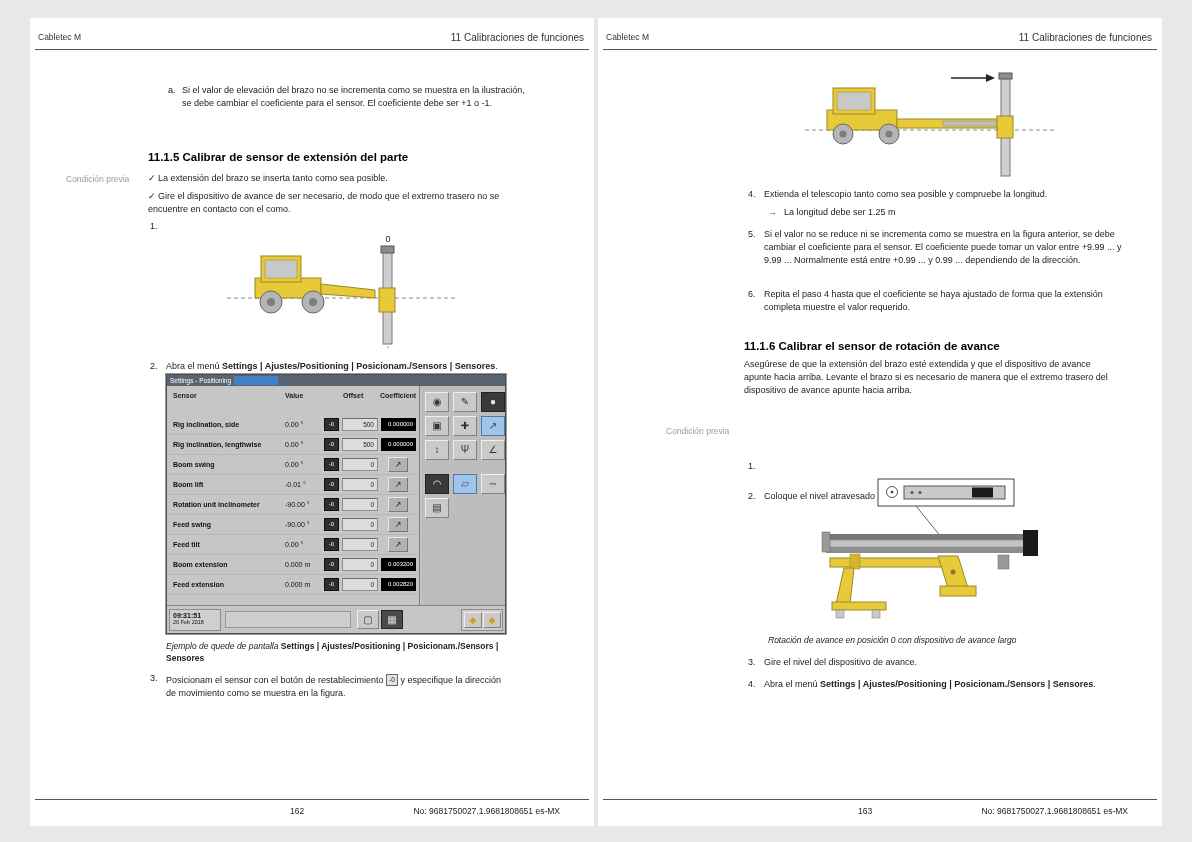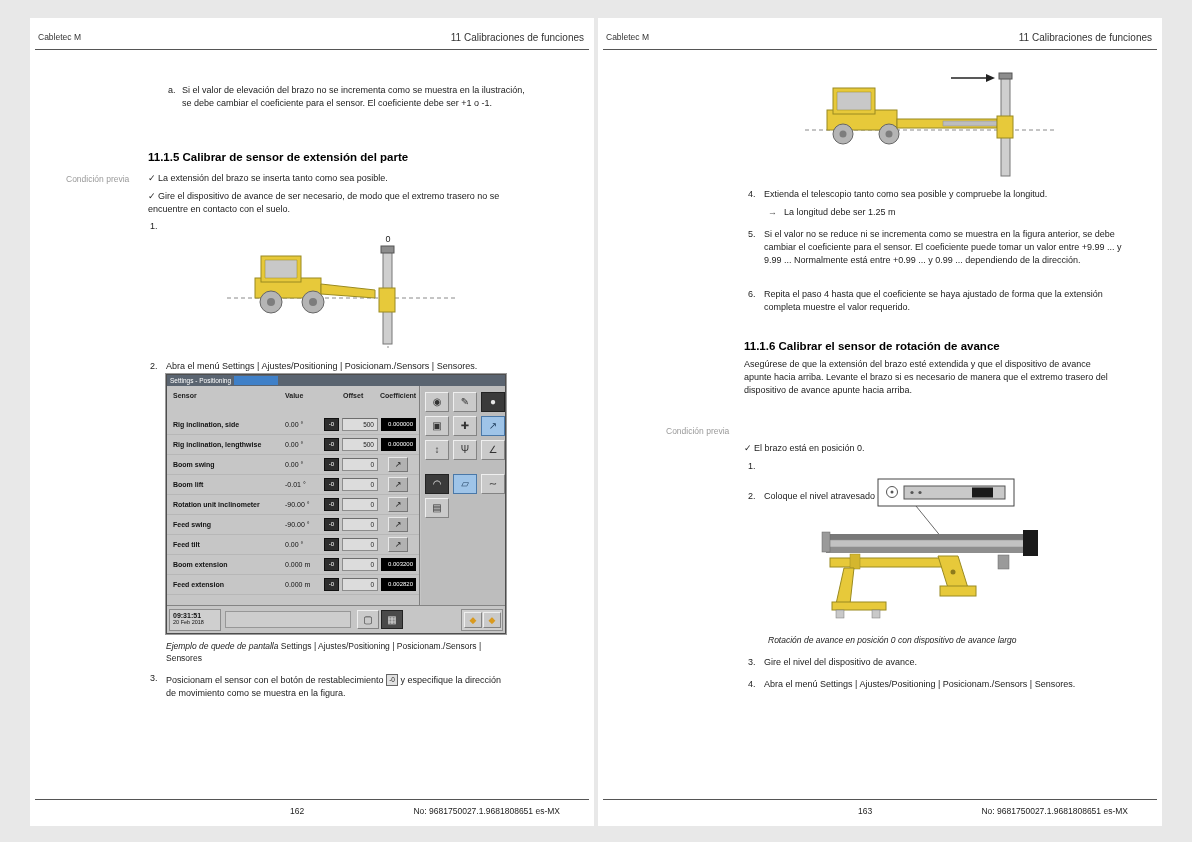--- a/index.html
+++ b/index.html
@@ -11,21 +11,21 @@
   .hdr-l{position:absolute;top:14px;left:8px;font-size:8.5px;color:#333}
   .hdr-r{position:absolute;top:14px;right:10px;font-size:10px;color:#333}
   .hdr-line{position:absolute;top:31px;left:5px;right:5px;border-top:1px solid #555}
   .ftr-line{position:absolute;bottom:26px;left:5px;right:5px;border-top:1px solid #555}
   .ftr-pg{position:absolute;bottom:10px;left:260px;font-size:8.5px;color:#222}
   .ftr-no{position:absolute;bottom:10px;right:34px;font-size:8.5px;color:#222}
   .t{position:absolute;font-size:9px;line-height:13px;color:#222}
   .no{position:absolute;font-size:9px;line-height:13px;color:#222}
   .h2{position:absolute;font-size:11.5px;font-weight:bold;color:#000}
   .gray{color:#9a9a9a;font-size:8.5px}
-  .b{font-weight:normal}
+  .b{font-weight:bold}
   .it{font-style:italic}
   .cap{position:absolute;font-size:8.5px;line-height:12px;color:#222}
   .chip{display:inline-block;border:1px solid #666;background:#e2e2e2;font-size:6.5px;line-height:8px;padding:1px 2px;vertical-align:1px}
   .fig{position:absolute}
   .fig svg{width:100%;height:100%;display:block}
   .arrow{color:#555;font-weight:bold}
 
   
   .swin{position:absolute;left:136px;top:356px;width:340px;height:260px;background:#c6c6c6;border:1px solid #4d4d4d;box-shadow:0 0 0 1px #9a9a9a}
   .swin-title{position:absolute;top:0;left:0;right:0;height:11px;background:#5a6470;display:flex;align-items:center;padding-left:3px}
@@ -62,21 +62,21 @@
   <div class="hdr-r">11 Calibraciones de funciones</div>
   <div class="hdr-line"></div>
 
   <span class="no" style="left:138px;top:66px">a.</span>
   <div class="t" style="left:152px;top:66px;width:345px">Si el valor de elevación del brazo no se incrementa como se muestra en la ilustración, se debe cambiar el coeficiente para el sensor. El coeficiente debe ser +1 o -1.</div>
 
   <div class="h2" style="left:118px;top:133px">11.1.5 Calibrar de sensor de extensión del parte</div>
 
   <div class="t gray" style="left:36px;top:155px">Condición previa</div>
   <div class="t" style="left:118px;top:154px;width:372px">✓ La extensión del brazo se inserta tanto como sea posible.</div>
-  <div class="t" style="left:118px;top:172px;width:372px">✓ Gire el dispositivo de avance de ser necesario, de modo que el extremo trasero no se encuentre en contacto con el suelo.</div>
+  <div class="t" style="left:118px;top:172px;width:372px">✓ Gire el dispositivo de avance de ser necesario, de modo que el extremo trasero no se encuentre en contacto con el como.</div>
 
   <span class="no" style="left:120px;top:202px">1.</span>
 
   <div class="fig" style="left:195px;top:214px;width:235px;height:122px">
     <svg viewBox="0 0 235 122">
       <line x1="2" y1="66" x2="233" y2="66" stroke="#8a8a8a" stroke-width="1" stroke-dasharray="4 3"></line>
       <line x1="163" y1="16" x2="163" y2="116" stroke="#8a8a8a" stroke-width="1" stroke-dasharray="4 3"></line>
       <text x="163" y="10" font-size="9" text-anchor="middle" fill="#222">0</text>
       <rect x="30" y="46" width="66" height="20" fill="#e7c93a" stroke="#9a8a20"></rect>
       <rect x="36" y="24" width="40" height="26" fill="#e7c93a" stroke="#9a8a20"></rect>
@@ -258,21 +258,20 @@
   <span class="no" style="left:150px;top:210px">5.</span>
   <div class="t" style="left:166px;top:210px;width:370px">Si el valor no se reduce ni se incrementa como se muestra en la figura anterior, se debe cambiar el coeficiente para el sensor. El coeficiente puede tomar un valor entre +9.99 ... y 9.99 ... Normalmente está entre +0.99 ... y 0.99 ... dependiendo de la dirección.</div>
 
   <span class="no" style="left:150px;top:270px">6.</span>
   <div class="t" style="left:166px;top:270px;width:370px">Repita el paso 4 hasta que el coeficiente se haya ajustado de forma que la extensión completa muestre el valor requerido.</div>
 
   <div class="h2" style="left:146px;top:322px">11.1.6 Calibrar el sensor de rotación de avance</div>
   <div class="t" style="left:146px;top:340px;width:368px">Asegúrese de que la extensión del brazo esté extendida y que el dispositivo de avance apunte hacia arriba. Levante el brazo si es necesario de manera que el extremo trasero del dispositivo de avance apunte hacia arriba.</div>
 
   <div class="t gray" style="left:68px;top:407px">Condición previa</div>
-  <div class="t" style="left:146px;top:424px;width:368px">✓ El brazo está en posición 0.</div>
 
   <span class="no" style="left:150px;top:442px">1.</span>
 
   <span class="no" style="left:150px;top:472px">2.</span>
   <div class="t" style="left:166px;top:472px;width:365px">Coloque el nivel atravesado sobre la viga de avance.</div>
 
   <div class="fig" style="left:222px;top:458px;width:232px;height:150px">
     <svg viewBox="0 0 232 150">
       <line x1="96" y1="30" x2="122" y2="62" stroke="#444" stroke-width="0.8"></line>
       <rect x="58" y="3" width="136" height="27" fill="#ffffff" stroke="#444"></rect>

